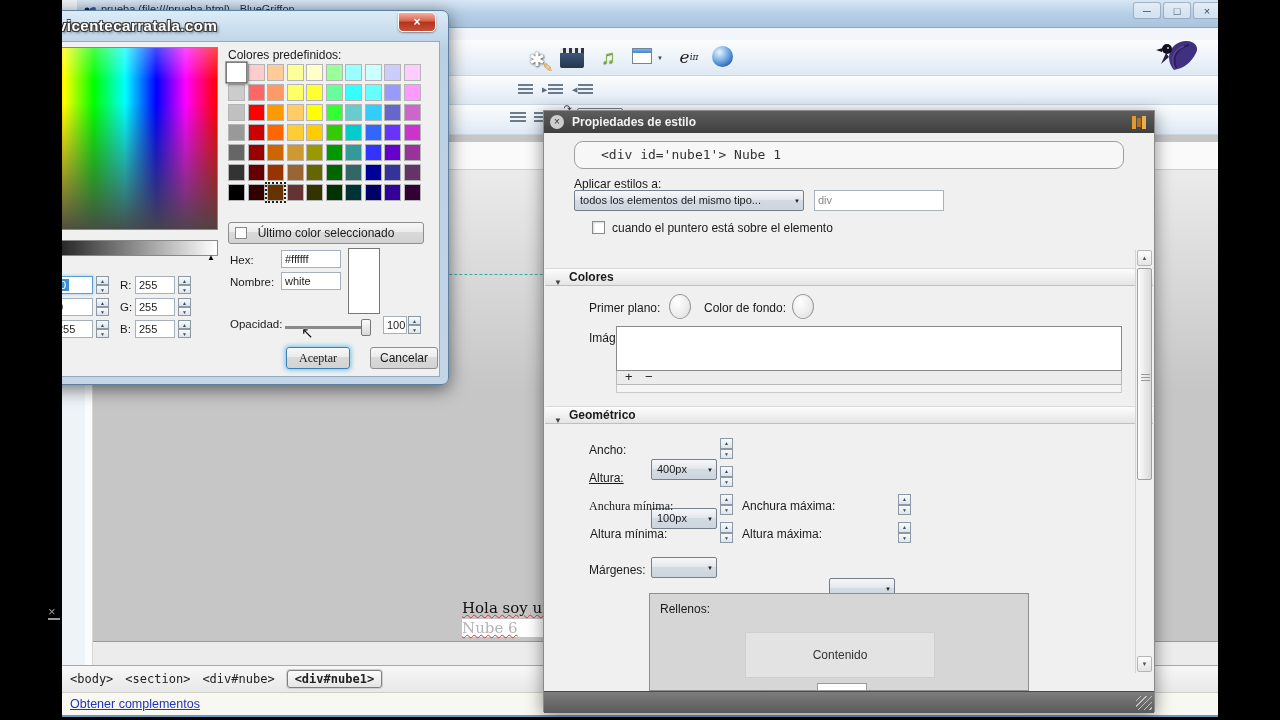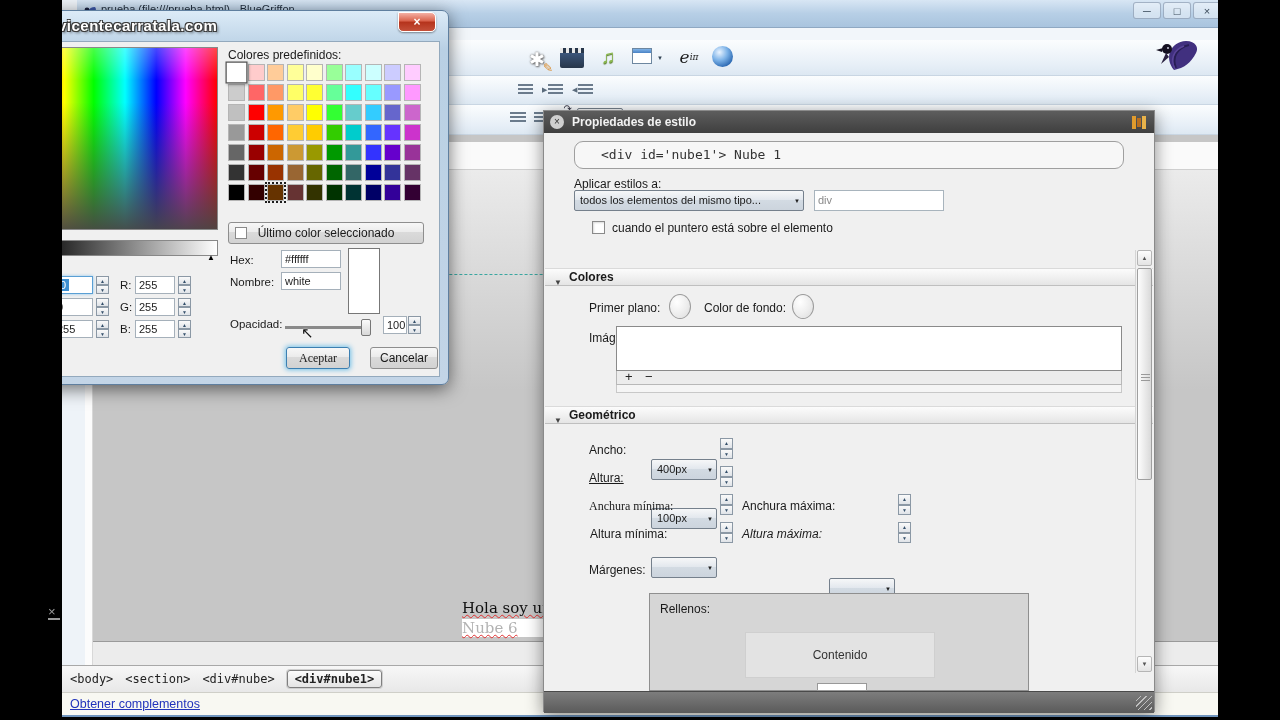--- a/index.html
+++ b/index.html
@@ -277,21 +277,21 @@
         <b class="up"></b>
         <b class="dn"></b>
       </div>
 
     <div class="plabel" style="left:38px;top:416px;margin-left:8px;">Altura mínima:</div>
     <div class="combo abs" style="left:107px;top:411px;width:66px;height:21px;"></div>
     <div class="spin" style="left:176px;top:411px;">
         <b class="up"></b>
         <b class="dn"></b>
       </div>
-    <div class="plabel" style="left:198px;top:416px;font-style:italic;">Altura máxima:</div>
+    <div class="plabel" style="left:198px;top:416px;">Altura máxima:</div>
     <div class="combo abs" style="left:285px;top:411px;width:66px;height:21px;"></div>
     <div class="spin" style="left:354px;top:411px;">
         <b class="up"></b>
         <b class="dn"></b>
       </div>
 
     <div class="plabel" style="left:45px;top:452px;">Márgenes:</div>
 
     <div class="abs" style="left:105px;top:482px;width:380px;height:98px;background:#d6d6d6;border:1px solid #8f8f8f;">
       <div class="plabel" style="left:10px;top:8px;">Rellenos:</div>

